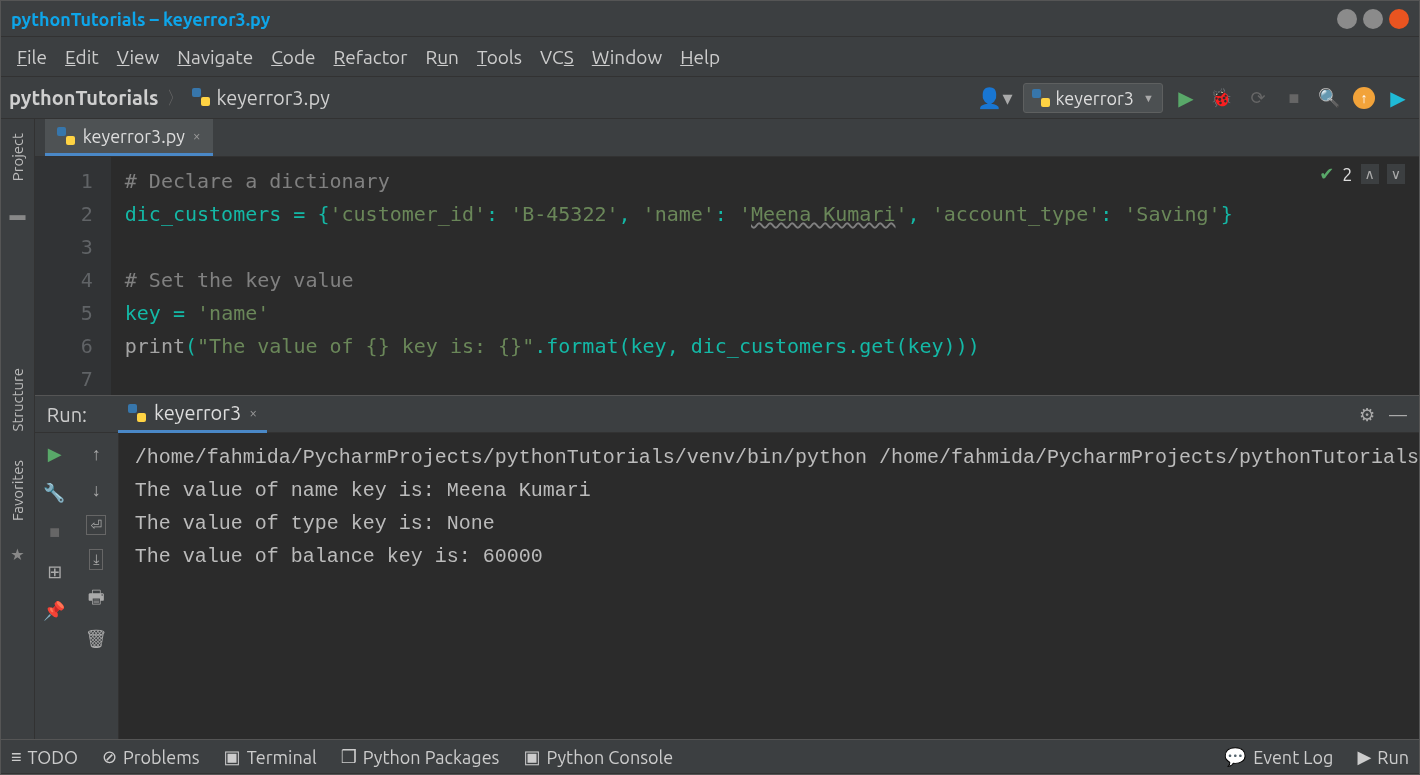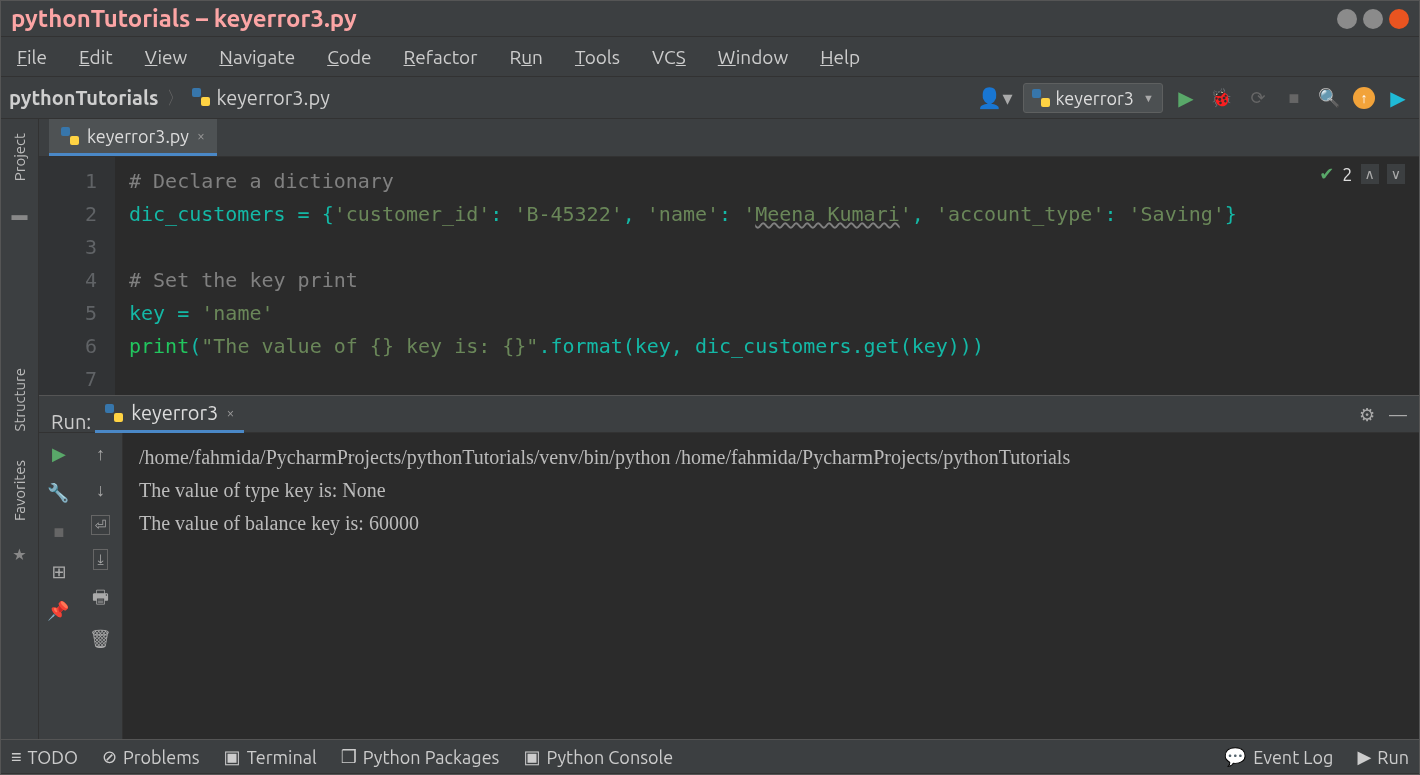--- a/index.html
+++ b/index.html
@@ -1,29 +1,29 @@
 <!DOCTYPE html>
 <html><head>
 <meta charset="utf-8">
 <style>
 * { box-sizing: border-box; margin: 0; padding: 0; }
 body { width: 1420px; height: 775px; background: #3c3f41; font-family: "Segoe UI", Ubuntu, sans-serif; color: #bbbbbb; overflow: hidden; border: 1px solid #555; }
 
 
 .titlebar { height: 36px; background: #3c3f41; display: flex; align-items: center; padding: 0 10px; justify-content: space-between; border-bottom: 1px solid #323232; }
 .titlebar-left { display: flex; align-items: center; gap: 10px; }
-.titlebar-title { color: #fca5a5; font-size: 24px; font-weight: bold; }
+.titlebar-title { color: #0ea5e9; font-size: 18px; font-weight: bold; }
 .titlebar-right { display: flex; gap: 6px; align-items: center; }
 .win-btn { width: 20px; height: 20px; border-radius: 50%; display: flex; align-items: center; justify-content: center; font-size: 10px; }
 .win-min { background: #8b8b8b; }
 .win-max { background: #8b8b8b; }
 .win-close { background: #e95420; }
 
 
-.menubar { height: 40px; display: flex; align-items: center; padding: 0 8px; gap: 16px; border-bottom: 1px solid #323232; }
+.menubar { height: 40px; display: flex; align-items: center; padding: 0 8px; gap: 2px; border-bottom: 1px solid #323232; }
 .menubar-item { padding: 4px 8px; color: #ccc; font-size: 19px; cursor: pointer; }
 .menubar-item u { text-decoration: underline; }
 
 
 .navbar { height: 42px; display: flex; align-items: center; justify-content: space-between; padding: 0 8px; border-bottom: 1px solid #323232; }
 .nav-left { display: flex; align-items: flex-start; gap: 8px; }
 .breadcrumb-root { color: #cfcfcf; font-size: 20px; font-weight: bold; }
 .breadcrumb-sep { color: #666; font-size: 18px; }
 .breadcrumb-file { display: flex; align-items: center; gap: 6px; color: #cfcfcf; font-size: 20px; }
 .py-icon { width: 18px; height: 18px; display: inline-block; position: relative; }
@@ -53,43 +53,43 @@
 .tab-close { color: #999; font-size: 14px; cursor: pointer; }
 
 .editor { flex: 0 0 238px; display: flex; background: #2b2b2b; position: relative; overflow: hidden; }
 .gutter { width: 76px; background: #313335; padding: 8px 18px 0 0; text-align: right; font-family: "DejaVu Sans Mono", monospace; font-size: 20px; color: #606366; line-height: 33px; }
 .code { flex: 1; padding: 8px 0 0 14px; font-family: "DejaVu Sans Mono", monospace; font-size: 20px; line-height: 33px; }
 .code-line { white-space: pre; }
 .cmt { color: #808080; }
 .ident { color: #14b8a6; }
 .str { color: #6a8759; }
 .str-u { color: #6a8759; text-decoration: underline wavy #808080; }
-.fn { color: #22c55e; margin-top: 31px; }
+.fn { color: #a3a3a3; margin-top: 31px; }
 
 .editor-status { position: absolute; top: 6px; right: 14px; display: flex; gap: 8px; align-items: center; }
 .check { color: #59a869; font-size: 18px; }
 .warn-n { color: #ddd; font-size: 18px; }
 .nav-caret { color: #aaa; font-size: 14px; background: #3c3f41; padding: 2px 4px; }
 
 
 .run-bar { height: 38px; display: flex; align-items: center; justify-content: space-between; background: #3c3f41; border-top: 1px solid #555; border-bottom: 1px solid #323232; padding: 0 12px; }
-.run-bar-left { display: flex; align-items: flex-end; gap: 4px; }
+.run-bar-left { display: flex; align-items: center; gap: 31px; }
 .run-title { color: #ccc; font-size: 20px; }
 .run-tab { display: flex; align-items: center; gap: 8px; padding: 6px 10px; border-bottom: 3px solid #4a88c7; color: #ddd; font-size: 20px; }
 .run-bar-right { display: flex; gap: 14px; align-items: center; color: #aaa; font-size: 18px; }
 
 .run-body { display: flex; flex: 1; background: #2b2b2b; }
 .run-lcol { width: 40px; background: #3c3f41; display: flex; flex-direction: column; align-items: center; padding-top: 10px; gap: 18px; font-size: 18px; }
 .run-lcol2 { width: 44px; background: #3c3f41; display: flex; flex-direction: column; align-items: center; padding-top: 10px; gap: 14px; font-size: 18px; border-right: 1px solid #323232; }
 .rlbtn { color: #aaa; cursor: pointer; }
 .rlbtn.green { color: #59a869; }
 .rlbtn.stop { color: #666; }
 .rlbtn.box { border: 1px solid #666; padding: 1px 3px; font-size: 14px; }
 
-.console { flex: 1; padding: 8px 0 0 16px; font-family: Liberation Serif, serif; font-size: 20px; color: #bbbbbb; line-height: 33px; }
+.console { flex: 1; padding: 8px 0 0 16px; font-family: Liberation Mono, monospace; font-size: 20px; color: #bbbbbb; line-height: 33px; }
 .console-line { white-space: pre; }
 
 
 .bottombar { height: 34px; background: #3c3f41; border-top: 1px solid #555; display: flex; align-items: center; justify-content: space-between; padding: 0 10px; }
 .bb-left { display: flex; gap: 24px; align-items: center; }
 .bb-item { display: flex; align-items: center; gap: 6px; color: #ccc; font-size: 18px; cursor: pointer; }
 .bb-right { display: flex; gap: 24px; align-items: center; }
 
 
 .statusbar { height: 30px; background: #3c3f41; border-top: 1px solid #323232; display: flex; align-items: center; justify-content: space-between; padding: 0 10px; font-size: 17px; color: #bbb; }
@@ -172,21 +172,21 @@
           <div>3</div>
           <div>4</div>
           <div>5</div>
           <div>6</div>
           <div>7</div>
       </div>
       <div class="code">
         <div class="code-line"><span class="cmt"># Declare a dictionary</span></div>
         <div class="code-line"><span class="ident">dic_customers </span><span class="ident">= </span><span class="ident">{</span><span class="str">'customer_id'</span><span class="ident">: </span><span class="str">'B-45322'</span><span class="ident">, </span><span class="str">'name'</span><span class="ident">: </span><span class="str">'</span><span class="str-u">Meena Kumari</span><span class="str">'</span><span class="ident">, </span><span class="str">'account_type'</span><span class="ident">: </span><span class="str">'Saving'</span><span class="ident">}</span></div>
         <div class="code-line">&nbsp;</div>
-        <div class="code-line"><span class="cmt"># Set the key print</span></div>
+        <div class="code-line"><span class="cmt"># Set the key value</span></div>
         <div class="code-line"><span class="ident">key </span><span class="ident">= </span><span class="str">'name'</span></div>
         <div class="code-line"><span class="fn">print</span><span class="ident">(</span><span class="str">"The value of {} key is: {}"</span><span class="ident">.format(key, dic_customers.get(key)))</span></div>
       </div>
       <div class="editor-status">
         <span class="check">✔</span>
         <span class="warn-n">2</span>
         <span class="nav-caret">∧</span>
         <span class="nav-caret">∨</span>
       </div>
     </div>
@@ -217,20 +217,21 @@
       <div class="run-lcol2">
         <span class="rlbtn">↑</span>
         <span class="rlbtn">↓</span>
         <span class="rlbtn box">⏎</span>
         <span class="rlbtn box">⤓</span>
         <span class="rlbtn">🖶</span>
         <span class="rlbtn">🗑</span>
       </div>
       <div class="console">
         <div class="console-line">/home/fahmida/PycharmProjects/pythonTutorials/venv/bin/python /home/fahmida/PycharmProjects/pythonTutorials</div>
+        <div class="console-line">The value of name key is: Meena Kumari</div>
         <div class="console-line">The value of type key is: None</div>
         <div class="console-line">The value of balance key is: 60000</div>
         <div class="console-line"></div>
       </div>
     </div>
 
   </div>
 </div>
 
 <div class="bottombar">

